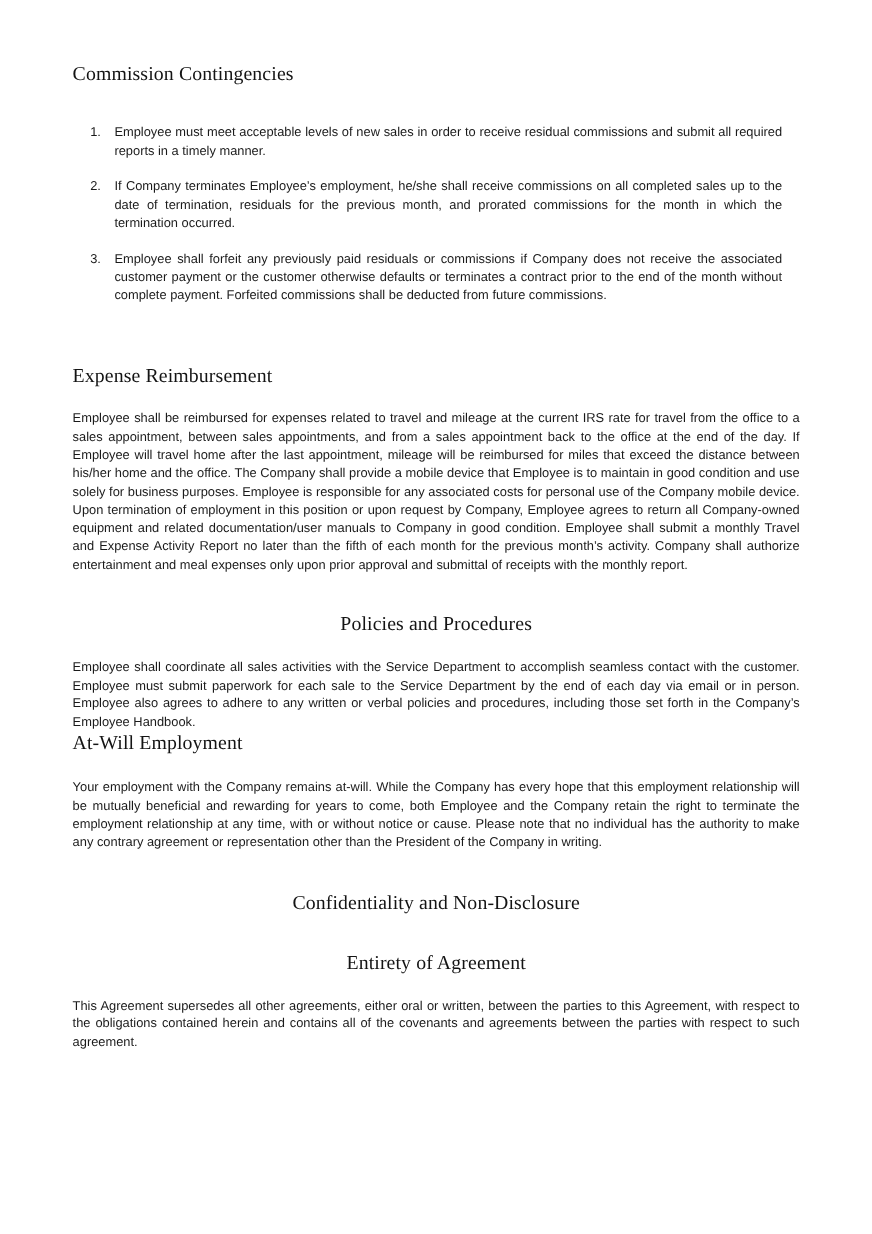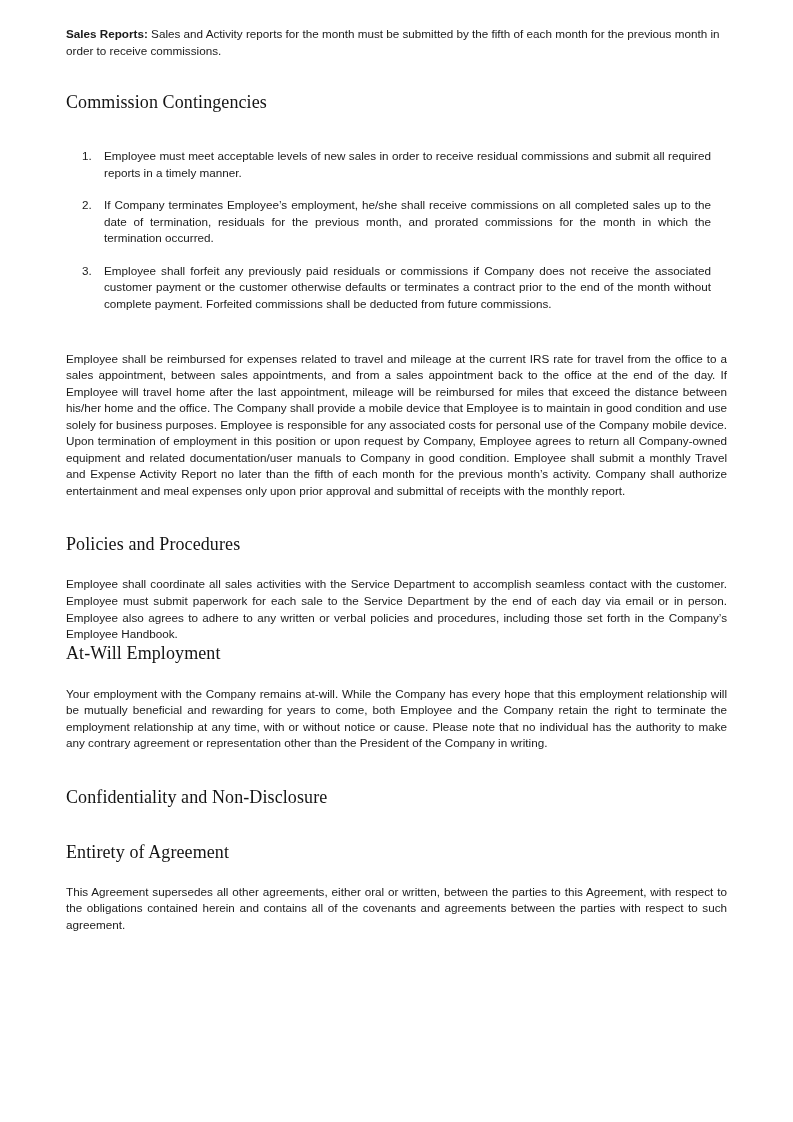--- a/index.html
+++ b/index.html
@@ -45,21 +45,21 @@
   .heading {
     font-family: "Liberation Serif", serif;
     font-size: 18px;
     font-weight: normal;
     line-height: 20px;
     color: #141414;
     margin: 0;
     letter-spacing: 0.1px;
   }
   .heading.gap-lg  { padding-top: 31px; }
-  .heading.gap-md  { padding-top: 35px; }
+  .heading.gap-md  { padding-top: 35px; text-align: center; }
   .heading.gap-sm  { padding-top: 0px; }
   .heading.gap-xl  { padding-top: 38px; }
 
   
   .para {
     font-size: 11.7px;
     line-height: 16.55px;
     text-align: justify;
     text-justify: inter-word;
     margin: 0;
@@ -96,31 +96,31 @@
     line-height: 16.55px;
   }
   ol.numlist > li > span { display: inline; }
 </style>
 </head>
 <body>
 
 <div class="page">
   <div class="doc-body">
 
-    <p class="intro"><span class="term">Sales Reports:</span><span> Sales and Activity reports for the month must be submitted by the fifth of each month for the previous month in order to receive commissions.</span></p>
 
 
     <h2 class="heading gap-lg">Commission Contingencies</h2>
 
     <ol class="numlist">
       <li><span>Employee must meet  acceptable levels of new sales in order to receive residual commissions and submit all required reports in a timely manner.</span></li>
       <li><span>If Company terminates Employee’s employment, he/she shall receive commissions on all completed sales up to the date of termination, residuals for the previous month, and prorated commissions for the month in which the termination occurred.</span></li>
       <li><span>Employee shall forfeit any previously paid residuals or commissions if Company does not receive the associated customer payment or the customer otherwise defaults or terminates a contract prior to the end of the month without complete payment. Forfeited commissions shall be deducted from future commissions.</span></li>
     </ol>
 
+    <h2 class="heading gap-xl">Expense Reimbursement</h2>
     <p class="para after-heading">Employee shall be reimbursed for expenses related to travel and mileage at the current IRS rate for travel from the office to a sales appointment, between  sales appointments, and from a sales appointment back to the office at the end of the day. If Employee will travel home after the last appointment, mileage will be reimbursed for miles that exceed the distance between his/her home and the office. The Company shall provide a mobile device that Employee is to maintain in good condition and use solely for business purposes. Employee is responsible for any associated costs for personal use of the Company mobile device. Upon termination of employment in this position or upon request by Company, Employee agrees to return all Company-owned equipment and related documentation/user manuals to Company in good condition. Employee shall submit a monthly Travel and Expense Activity Report no later than the fifth of each month for the previous month’s activity. Company shall authorize entertainment and meal expenses only upon prior approval and submittal of receipts with the monthly report.</p>
 
     <h2 class="heading gap-md">Policies and Procedures</h2>
     <p class="para after-heading">Employee shall coordinate all sales activities with the Service Department to accomplish seamless contact with the customer. Employee must submit paperwork for each sale to the Service Department by the end of each day via email or in person. Employee also agrees to adhere to any written or verbal policies and procedures, including those set forth in the Company’s Employee Handbook.</p>
 
     <h2 class="heading gap-sm">At-Will Employment</h2>
     <p class="para after-heading-tight">Your employment with the Company remains at-will. While the Company has every hope that this employment relationship will be mutually beneficial and rewarding for years to come, both Employee and the Company retain the right to terminate the employment relationship at any time,  with or without notice or cause. Please note that no individual has the authority to make any contrary agreement or representation other than the President of the Company in writing.</p>
 
     <h2 class="heading gap-md">Confidentiality and Non-Disclosure</h2>
 

